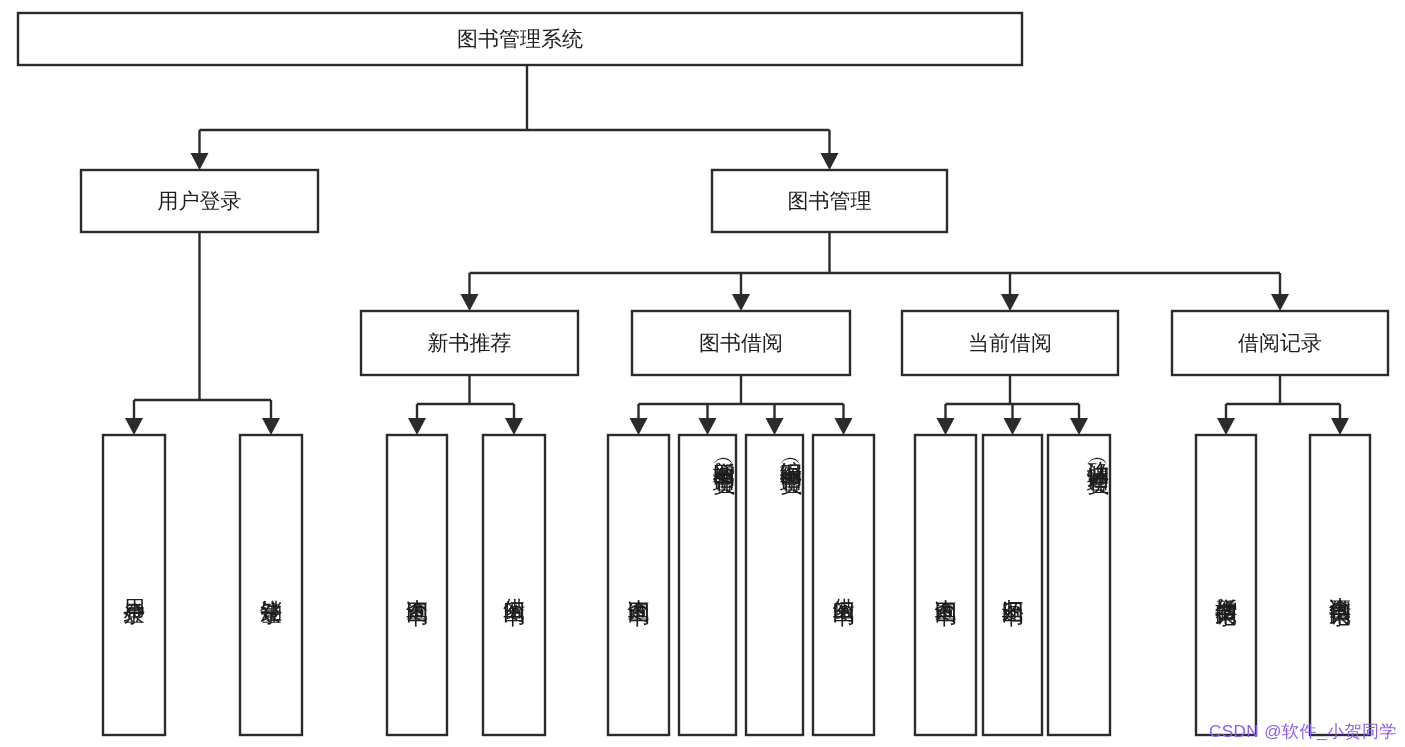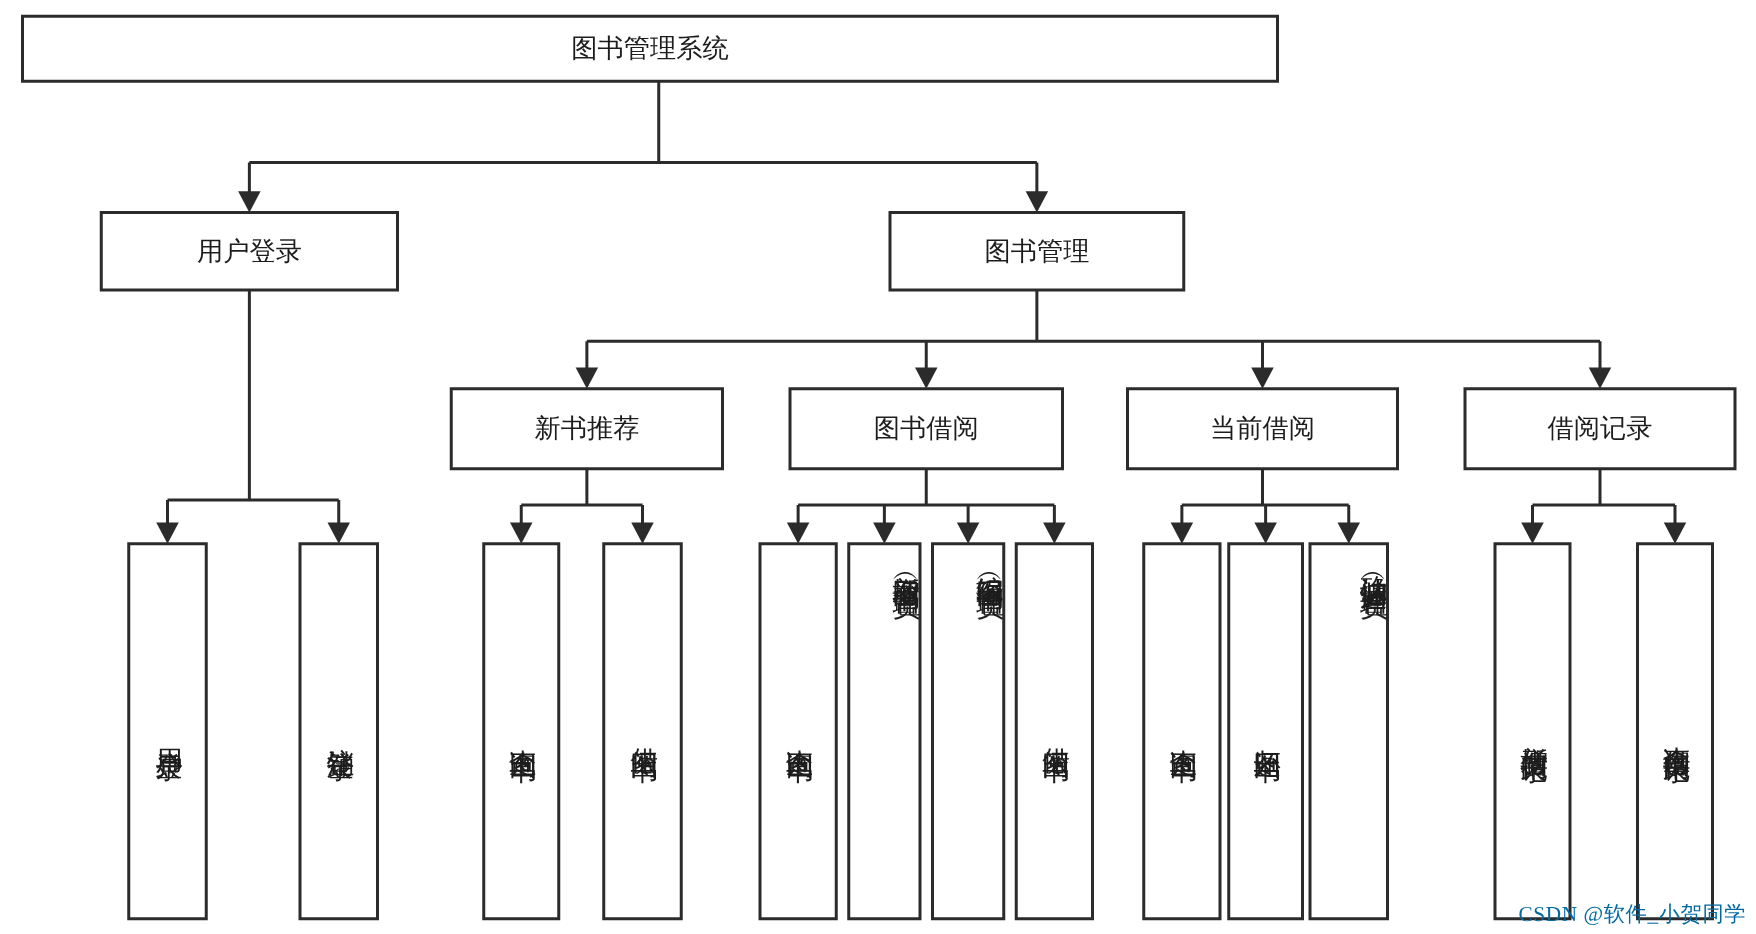--- a/index.html
+++ b/index.html
@@ -70,23 +70,23 @@
   }
   .vlabel.center {
     display: flex;
     align-items: center;
     justify-content: center;
   }
   #watermark {
     position: absolute;
     right: 8px;
     bottom: 4px;
-    font-family: Liberation Serif, serif;
+    font-family: Liberation Sans, sans-serif;
     font-size: 17px;
-    color: #0369a1;
+    color: #8b5cf6;
     letter-spacing: 0.5px;
     white-space: nowrap;
   }
 </style>
 </head>
 <body>
 
 <div id="diagram-root">
 
   <svg id="flow-svg" viewBox="0 0 1405 747">

